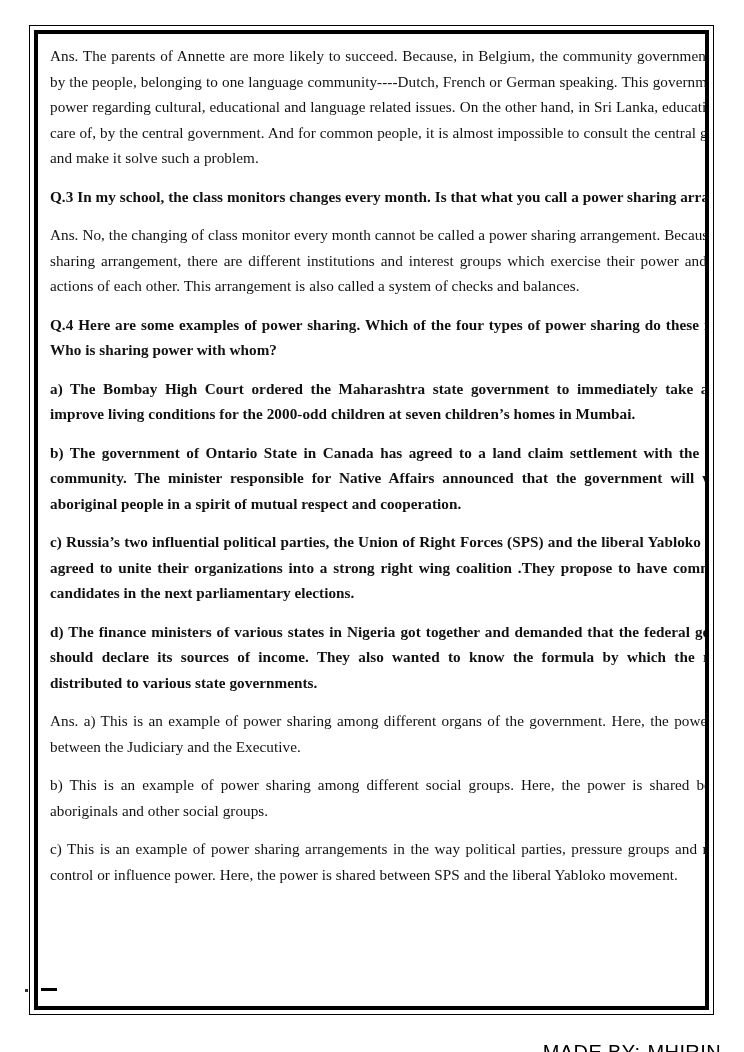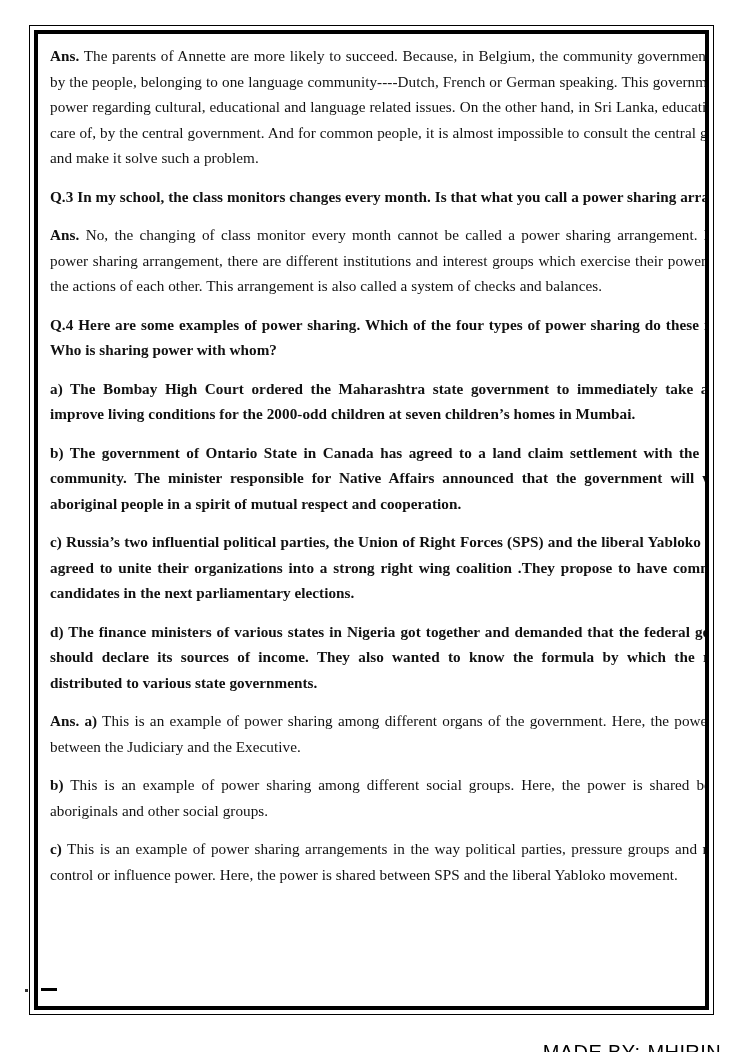--- a/index.html
+++ b/index.html
@@ -53,21 +53,21 @@
 
   
   .para {
     margin: 0 0 13px 0;
     font-size: 15.2px;
     line-height: 25.5px;
     text-align: justify;
     color: #111;
     letter-spacing: 0.05px;
   }
-  .para .lead { font-weight: bold; }
+  .para .lead { font-weight: normal; }
   .para.heading {
     font-weight: bold;
   }
   .para.example {
     font-weight: bold;
   }
 
   
   #scan-tick {
     position: absolute;

